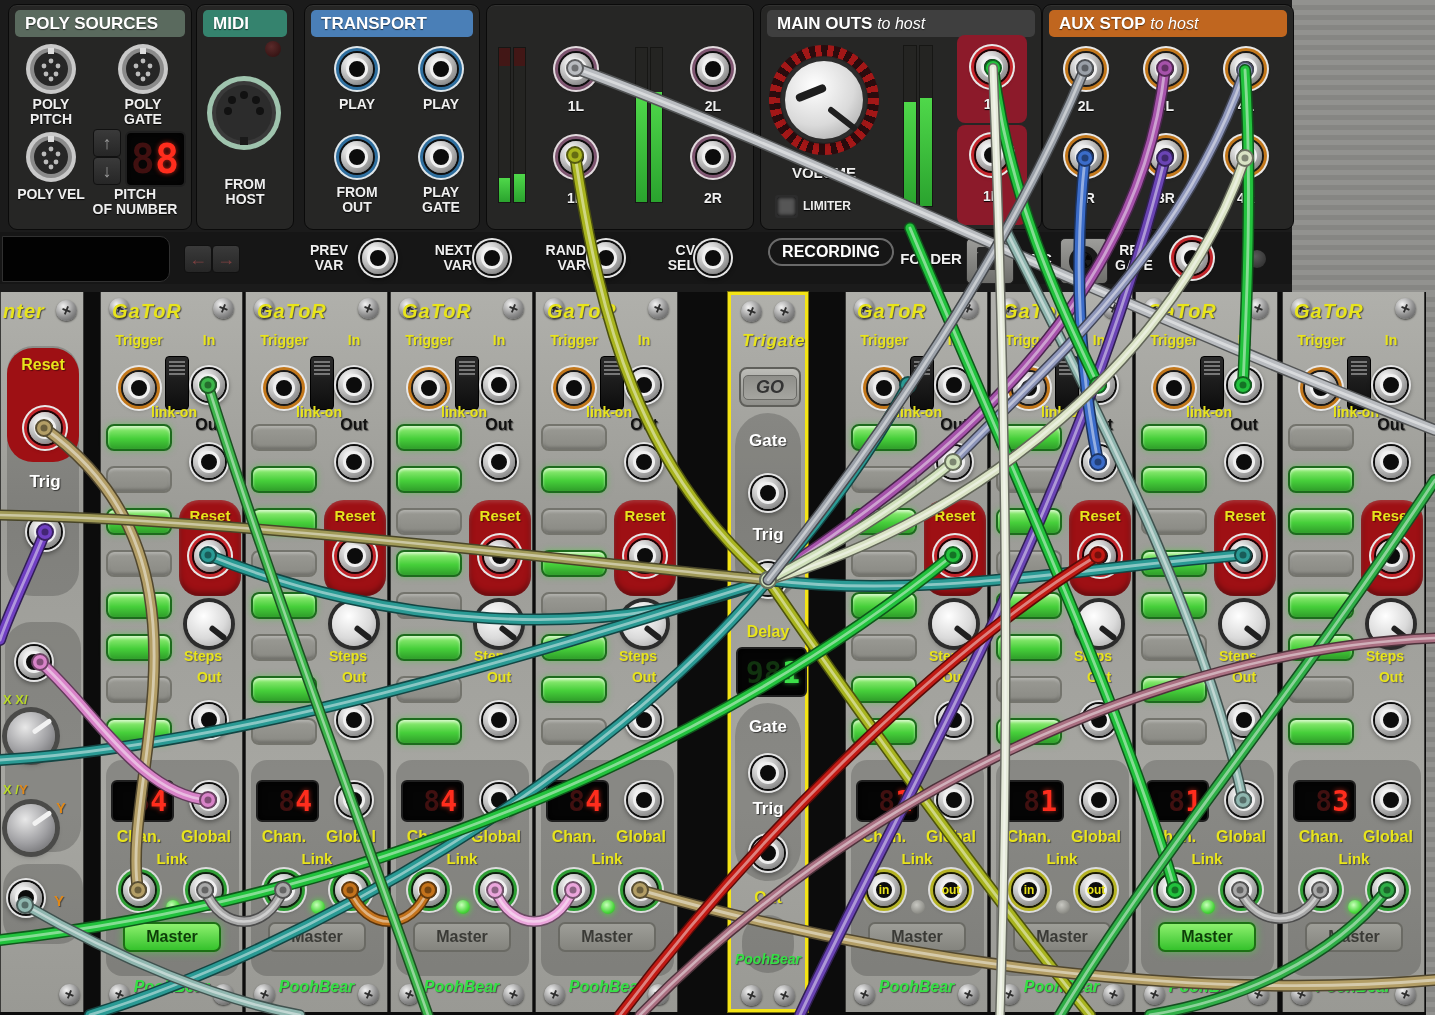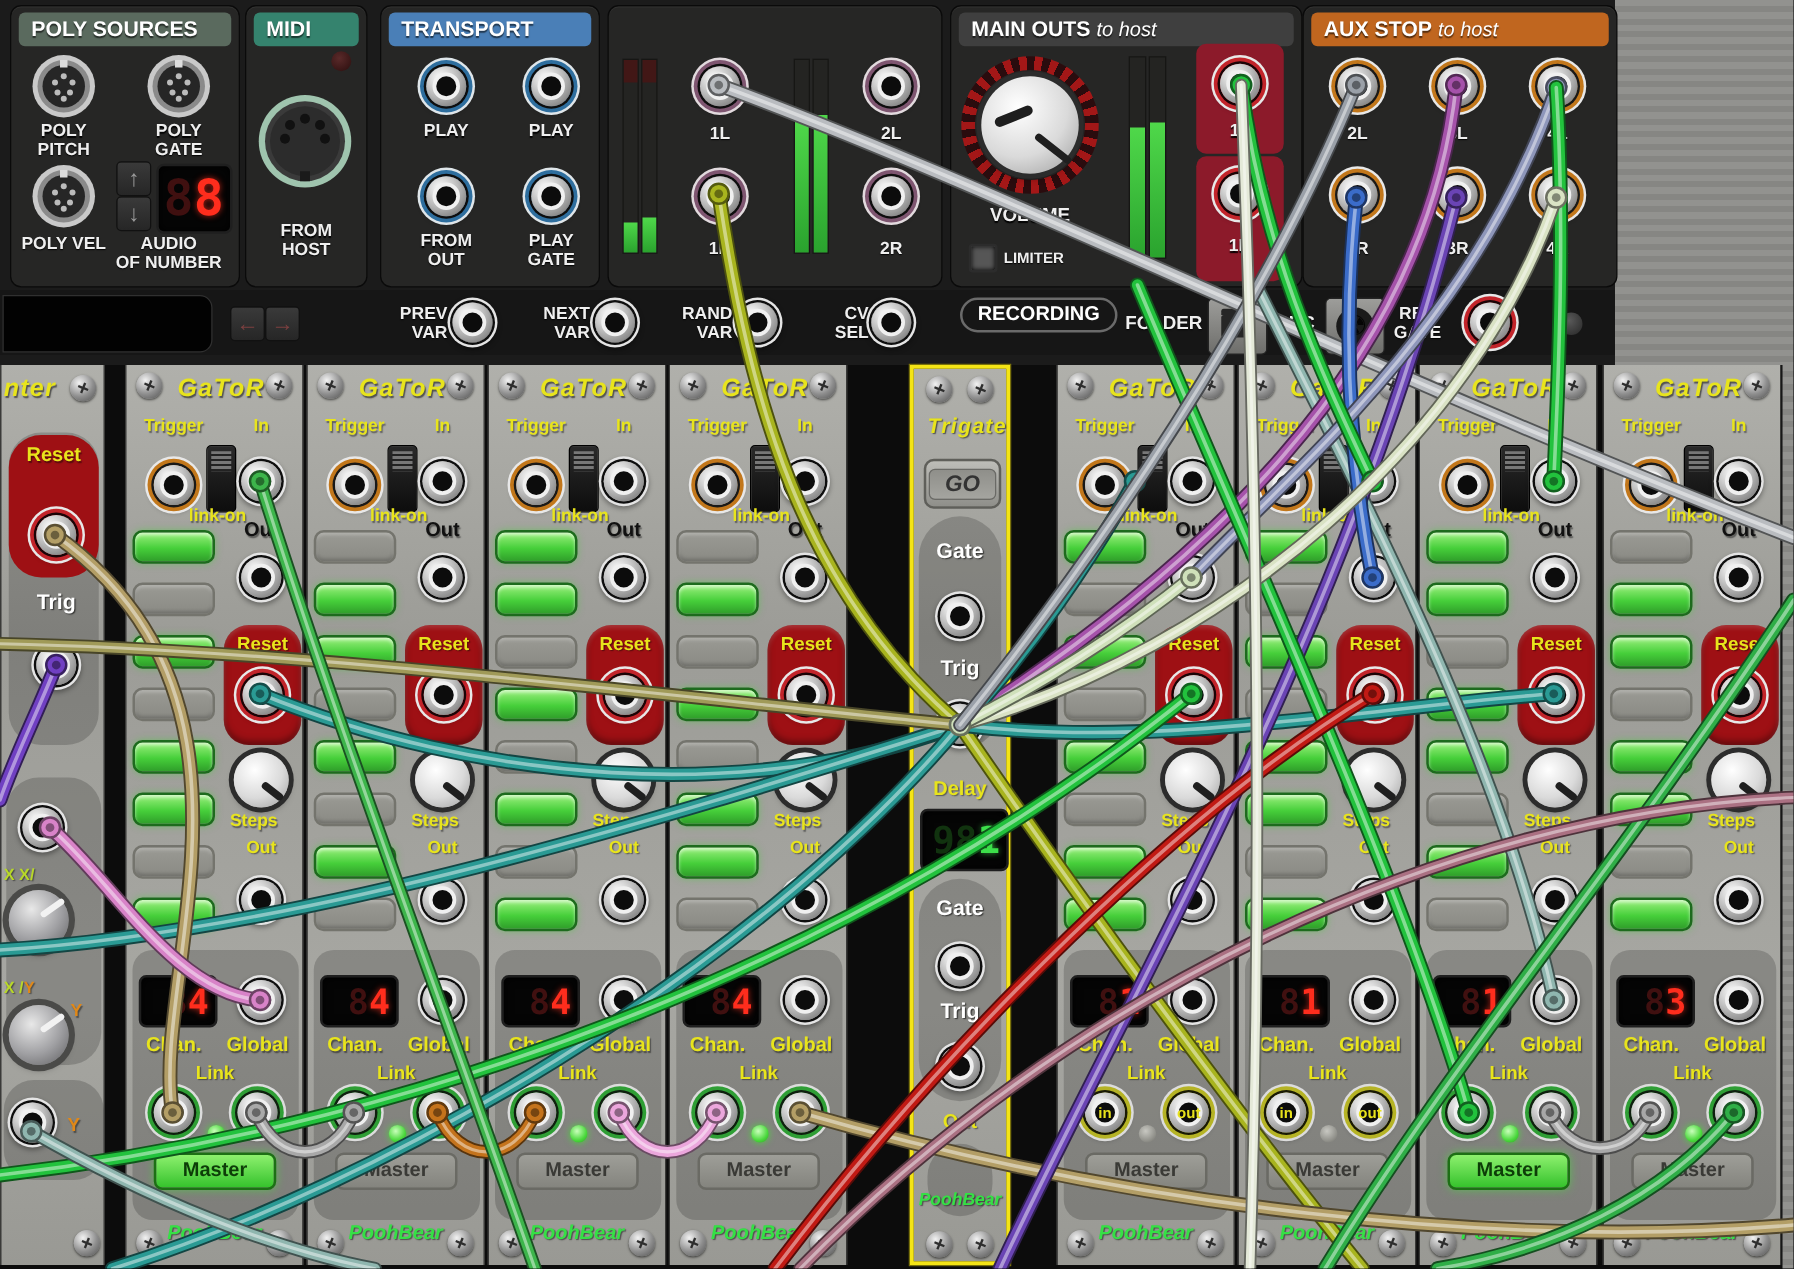--- a/index.html
+++ b/index.html
@@ -70,21 +70,21 @@
   #rack{position:absolute;left:0;top:292px;width:1435px;height:723px;background:#0c0c0c;}
   .module{position:absolute;top:0;height:720px;
         background:linear-gradient(180deg,#b0b0ab,#9c9c97 30%,#a7a7a2 70%,#999994),
                    repeating-linear-gradient(90deg,rgba(0,0,0,.04) 0 2px,rgba(255,255,255,.03) 2px 4px);
         border-left:1px solid #3a3a38;border-right:1px solid #3a3a38;box-sizing:border-box;}
   .screw{position:absolute;width:21px;height:21px;border-radius:50%;
         background:radial-gradient(circle at 35% 30%,#f2f2f2,#8e8e8e 55%,#4f4f4f);
         box-shadow:0 1px 2px rgba(0,0,0,.6);color:#2e2e2e;font-size:17px;font-weight:bold;
         text-align:center;line-height:21px;}
   .screw::before{content:"+";display:block;transform:rotate(22deg);}
-  .mod-title{position:absolute;left:0;right:0;text-align:center;color:#e8e41c;font-weight:bold;
+  .mod-title{position:absolute;left:0;right:0;color:#e8e41c;font-weight:bold;
         font-size:20px;font-style:italic;text-shadow:1px 1px 1px rgba(0,0,0,.55);letter-spacing:1px;padding-left:11px;}
   .lab{position:absolute;color:#e8e41c;font-weight:bold;font-size:14px;text-align:center;
         text-shadow:1px 1px 1px rgba(0,0,0,.45);}
   .lab.dark{color:#111;font-size:16px;}
   .lab.white{color:#fff;font-size:17px;text-shadow:1px 1px 1px rgba(0,0,0,.6);}
   .lab.orange{color:#e08818;}
   .step{width:66px;height:27px;border-radius:8px;margin-bottom:15px;box-sizing:border-box;}
   .step.on{background:linear-gradient(180deg,#9bf07e,#46cf3a 55%,#2f9e2a);border:2px solid #1d6b1d;
         box-shadow:inset 0 2px 3px rgba(255,255,255,.6),0 0 6px rgba(70,207,58,.5);}
   .step.off{background:linear-gradient(180deg,#9a9a94,#8a8a84);border:2px solid #74746d;
@@ -166,21 +166,21 @@
           <circle cx="26" cy="36" r="2.4" fill="#bbb"></circle>
       </svg>
       <div class="tlab" style="left:4px;top:182px;width:76px"><span>POLY VEL</span></div>
       <div class="sqbtn" style="left:84px;top:124px;width:26px;height:26px;line-height:26px;color:#9a9a9a">↑</div>
       <div class="sqbtn" style="left:84px;top:152px;width:26px;height:26px;line-height:26px;color:#9a9a9a">↓</div>
       <div class="disp" style="left:116px;top:126px;width:52px;height:52px;font-size:40px">
         <span class="ghost">8</span>
           <span class="dval">8</span>
       </div>
       <div class="tlab" style="left:66px;top:182px;width:120px">
-        <span>AUDIO</span><br><span>OF NUMBER</span>
+        <span>PITCH</span><br><span>OF NUMBER</span>
       </div>
     </div>
 
     <div class="panel" style="left:196px;width:96px">
       <div class="phead" style="background:#35836e">MIDI</div>
       <div class="led" style="left:68px;top:36px;width:16px;height:16px;background:radial-gradient(circle at 40% 35%,#5a2a2a,#2a0d0d)"></div>
       <svg class="din" style="left:9px;top:70px" width="76" height="76" viewBox="0 0 76 76">
         <circle cx="38" cy="38" r="37" fill="#9fc4ae"></circle>
           <circle cx="38" cy="38" r="32" fill="#3a3a3a"></circle>
           <circle cx="38" cy="38" r="28" fill="#2c2c2c"></circle>
@@ -269,21 +269,21 @@
       <div class="jack ring-orange" style="left:107px;top:135px"></div>
       <div class="tlab" style="left:83px;top:186px;width:80px">3R</div>
       <div class="jack ring-orange" style="left:187px;top:135px"></div>
       <div class="tlab" style="left:163px;top:186px;width:80px">4R</div>
     </div>
 
     <div style="position:absolute;left:0;top:232px;width:1292px;height:52px;background:#161616"></div>
     <div style="position:absolute;left:2px;top:236px;width:166px;height:44px;background:#020202;border:1px solid #303030;border-radius:0 10px 10px 0"></div>
     <div class="sqbtn" style="left:184px;top:245px;width:26px;height:26px;line-height:26px">←</div>
     <div class="sqbtn" style="left:212px;top:245px;width:26px;height:26px;line-height:26px">→</div>
-    <div class="tlab" style="left:300px;top:243px;width:58px;text-align:right"><span>PREV</span><br><span>VAR</span></div>
+    <div class="tlab" style="left:300px;top:243px;width:58px;text-align:center"><span>PREV</span><br><span>VAR</span></div>
     <div class="jack" style="left:362px;top:242px"></div>
     <div class="tlab" style="left:414px;top:243px;width:58px;text-align:right"><span>NEXT</span><br><span>VAR</span></div>
     <div class="jack" style="left:476px;top:242px"></div>
     <div class="tlab" style="left:528px;top:243px;width:58px;text-align:right"><span>RAND</span><br><span>VAR</span></div>
     <div class="jack" style="left:590px;top:242px"></div>
     <div class="tlab" style="left:640px;top:243px;width:55px;text-align:right"><span>CV</span><br><span>SEL</span></div>
     <div class="jack" style="left:697px;top:242px"></div>
     <div class="recbox" style="left:768px;top:238px;width:122px;height:24px;line-height:24px">RECORDING</div>
     <div class="tlab" style="left:898px;top:251px;width:66px;font-size:15px">FOLDER</div>
     <div class="toolbtn" style="left:966px;top:238px">

